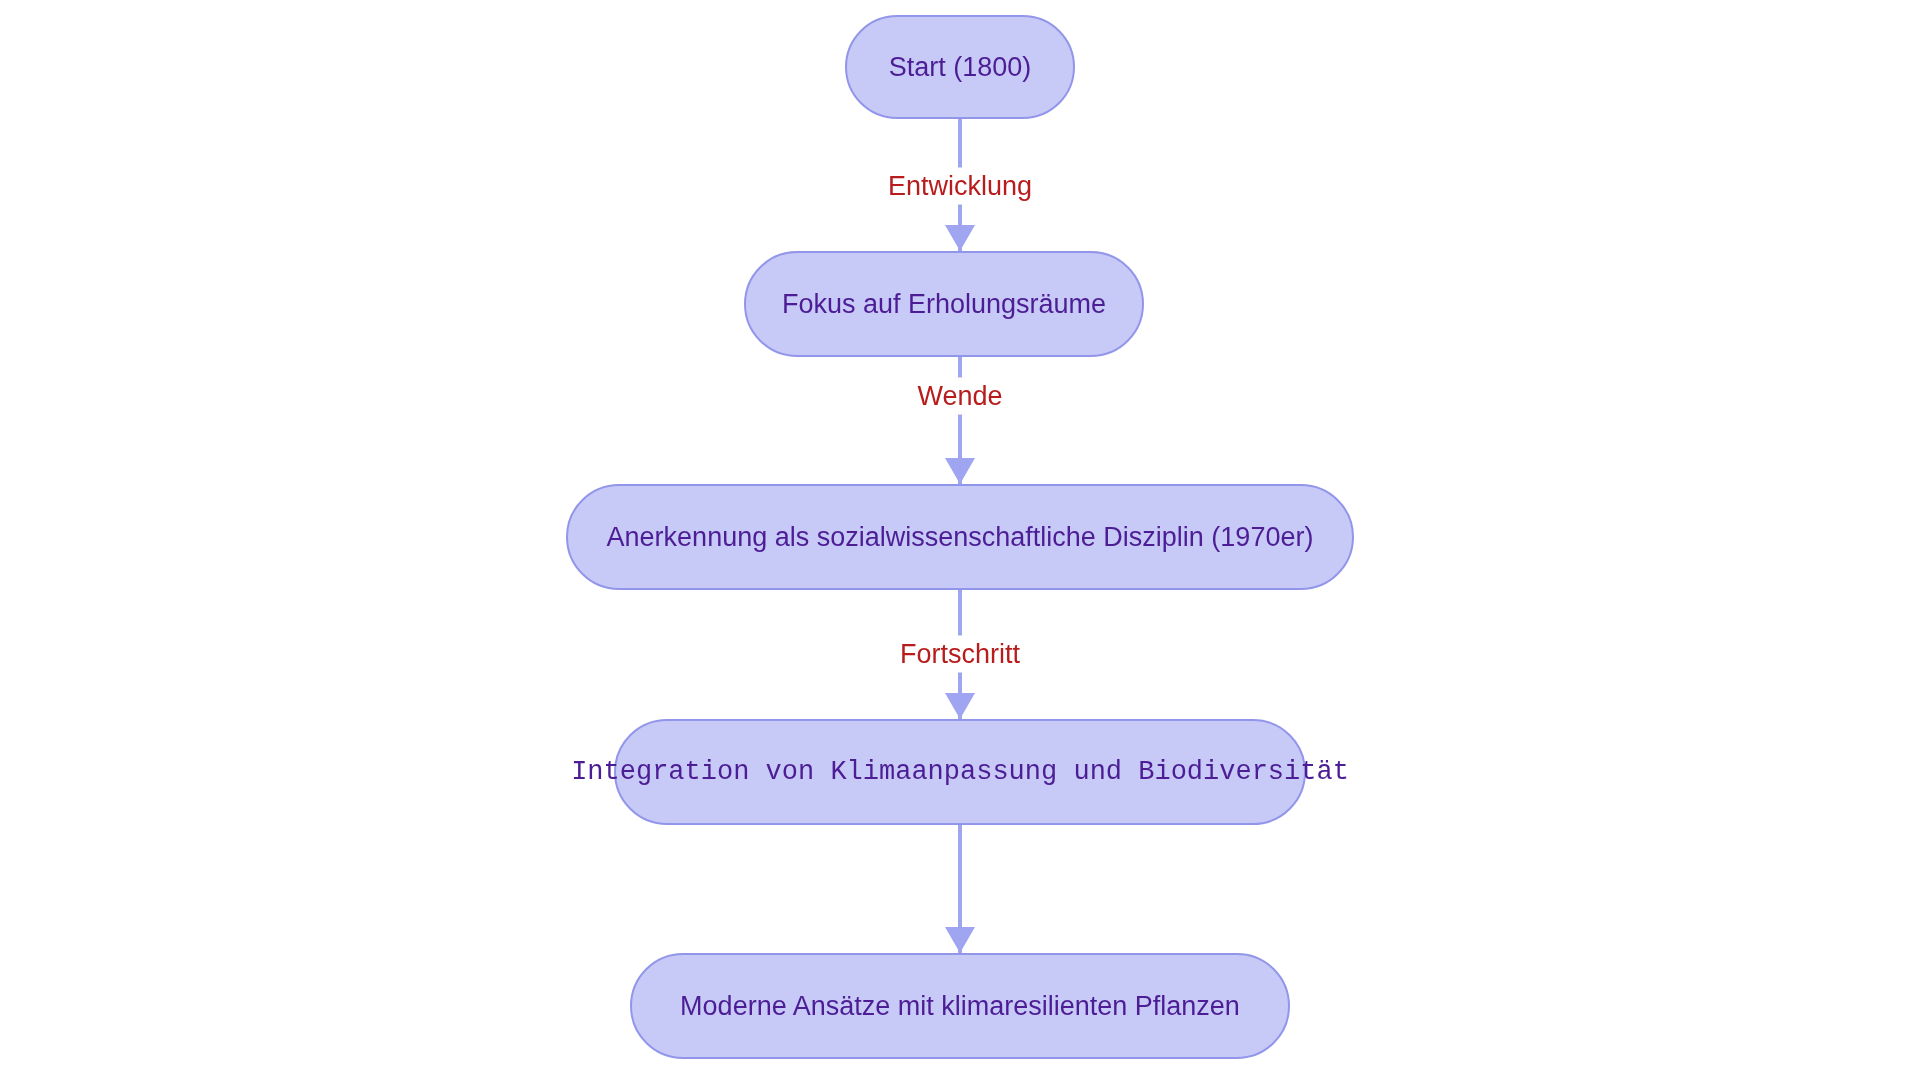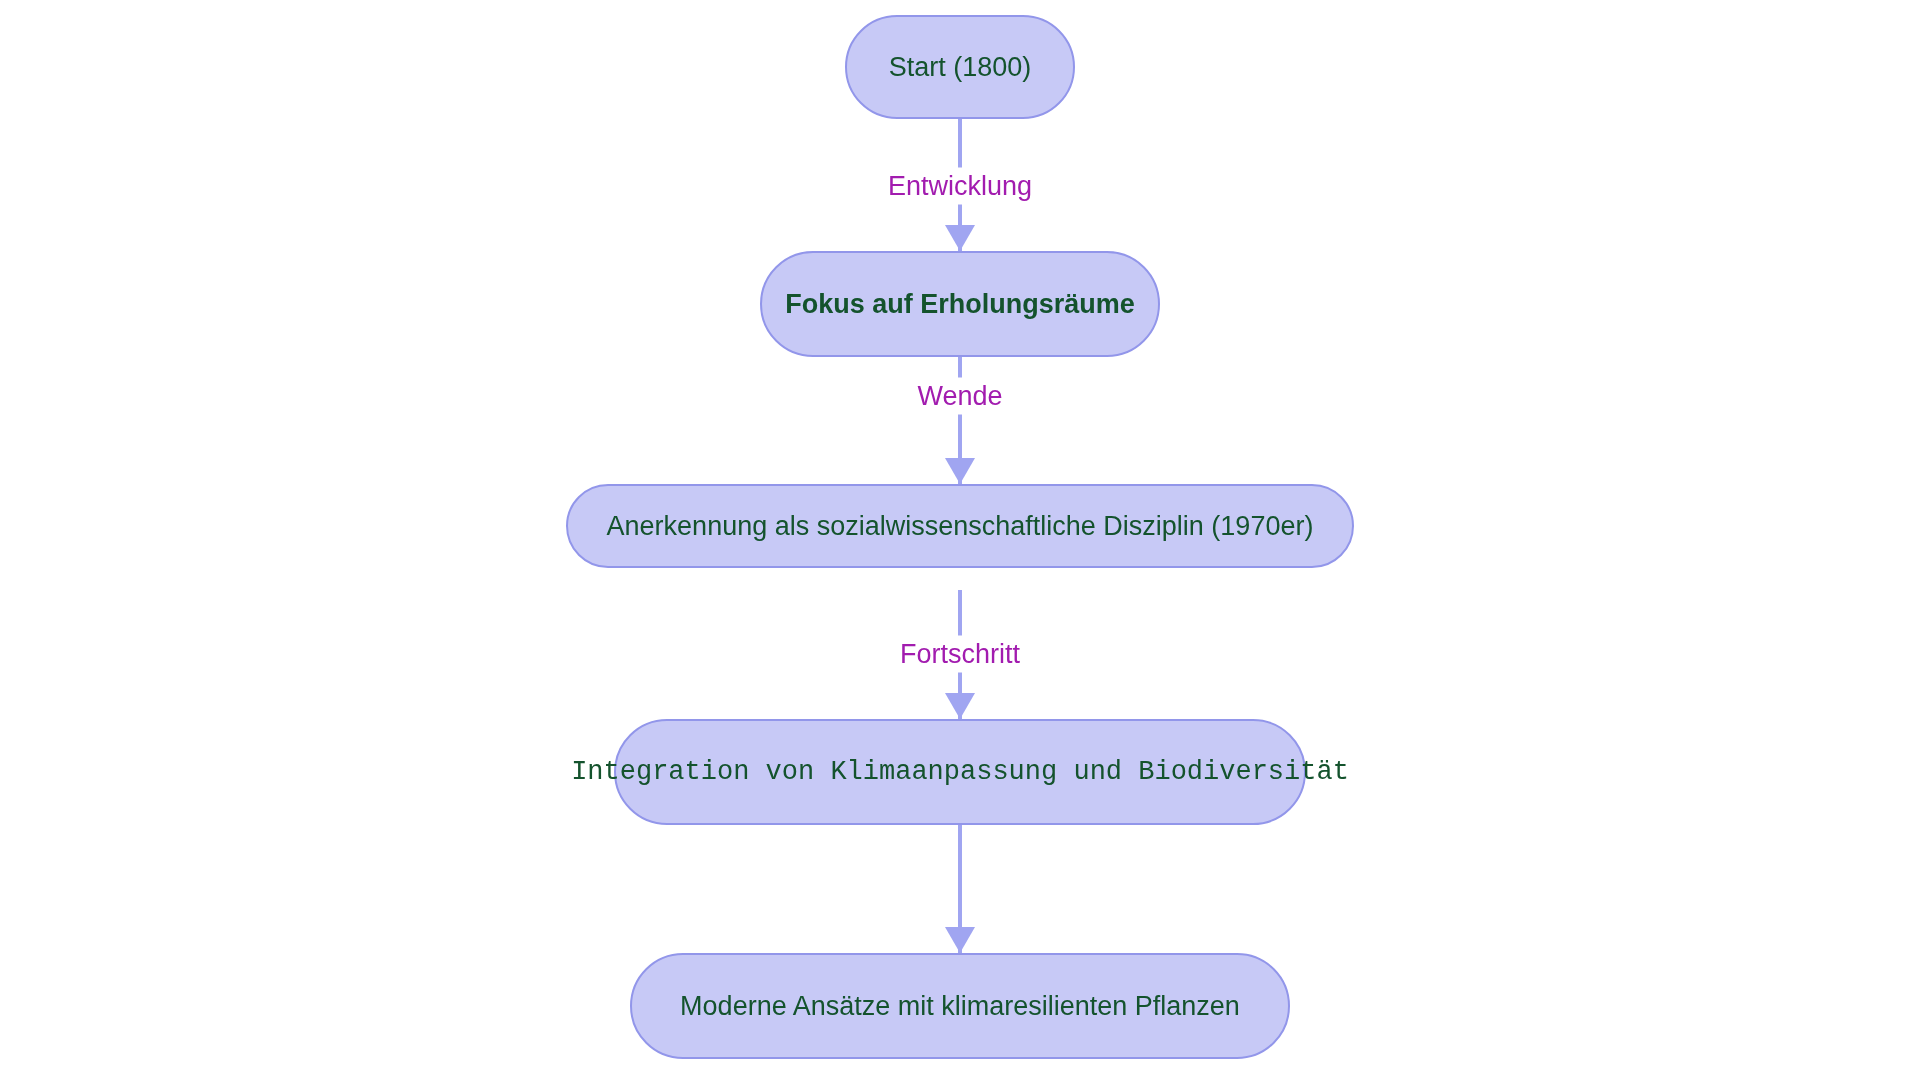--- a/index.html
+++ b/index.html
@@ -17,28 +17,28 @@
   }
   .flow-node {
     position: absolute;
     display: flex;
     align-items: center;
     justify-content: center;
     background: #c7c9f6;
     border: 2px solid #9296ea;
     border-radius: 54px;
     box-sizing: border-box;
-    color: #14532d;
+    color: #4c1d95;
     font-size: 27px;
     text-align: center;
     white-space: nowrap;
   }
   .node-1 { left: 845px; top: 15px;  width: 230px; height: 104px; }
-  .node-2 { left: 760px; top: 251px; width: 400px; height: 106px; font-weight: bold; }
-  .node-3 { left: 566px; top: 484px; width: 788px; height: 84px; }
+  .node-2 { left: 744px; top: 251px; width: 400px; height: 106px; }
+  .node-3 { left: 566px; top: 484px; width: 788px; height: 106px; }
   .node-4 { left: 614px; top: 719px; width: 692px; height: 106px; font-family: Liberation Mono, monospace; }
   .node-5 { left: 630px; top: 953px; width: 660px; height: 106px; }
 
   .edge-line {
     position: absolute;
     left: 958px;
     width: 4px;
     background: #a0a5f1;
   }
   .line-1 { top: 119px; height: 132px; }
@@ -59,21 +59,21 @@
   .arrow-2 { top: 458px; }
   .arrow-3 { top: 693px; }
   .arrow-4 { top: 927px; }
 
   .edge-label {
     position: absolute;
     left: 960px;
     transform: translate(-50%, -50%);
     background: #ffffff;
     padding: 3px 8px;
-    color: #a21caf;
+    color: #b91c1c;
     font-size: 27px;
     white-space: nowrap;
   }
   .label-1 { top: 186px; }
   .label-2 { top: 396px; }
   .label-3 { top: 654px; }
   .label-4 { top: 889px; }
 </style>
 </head>
 <body>

